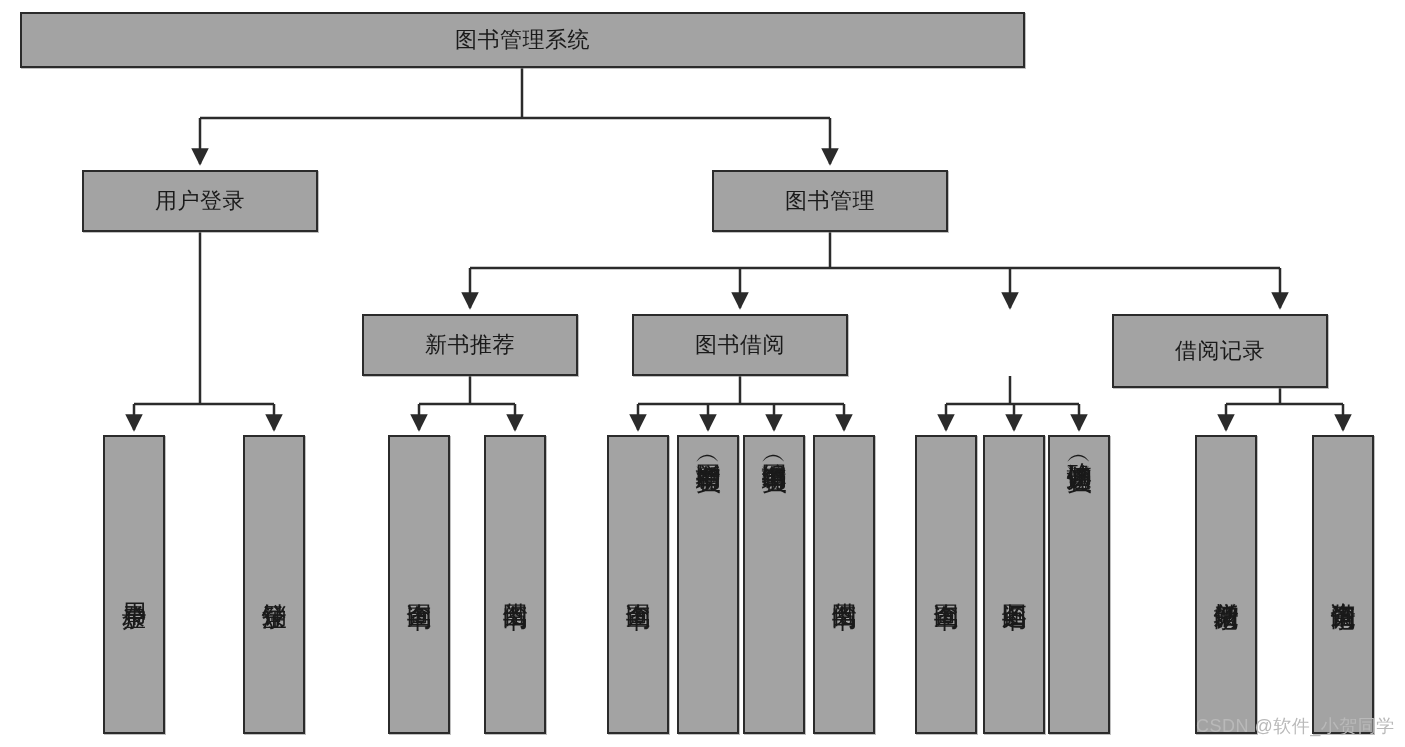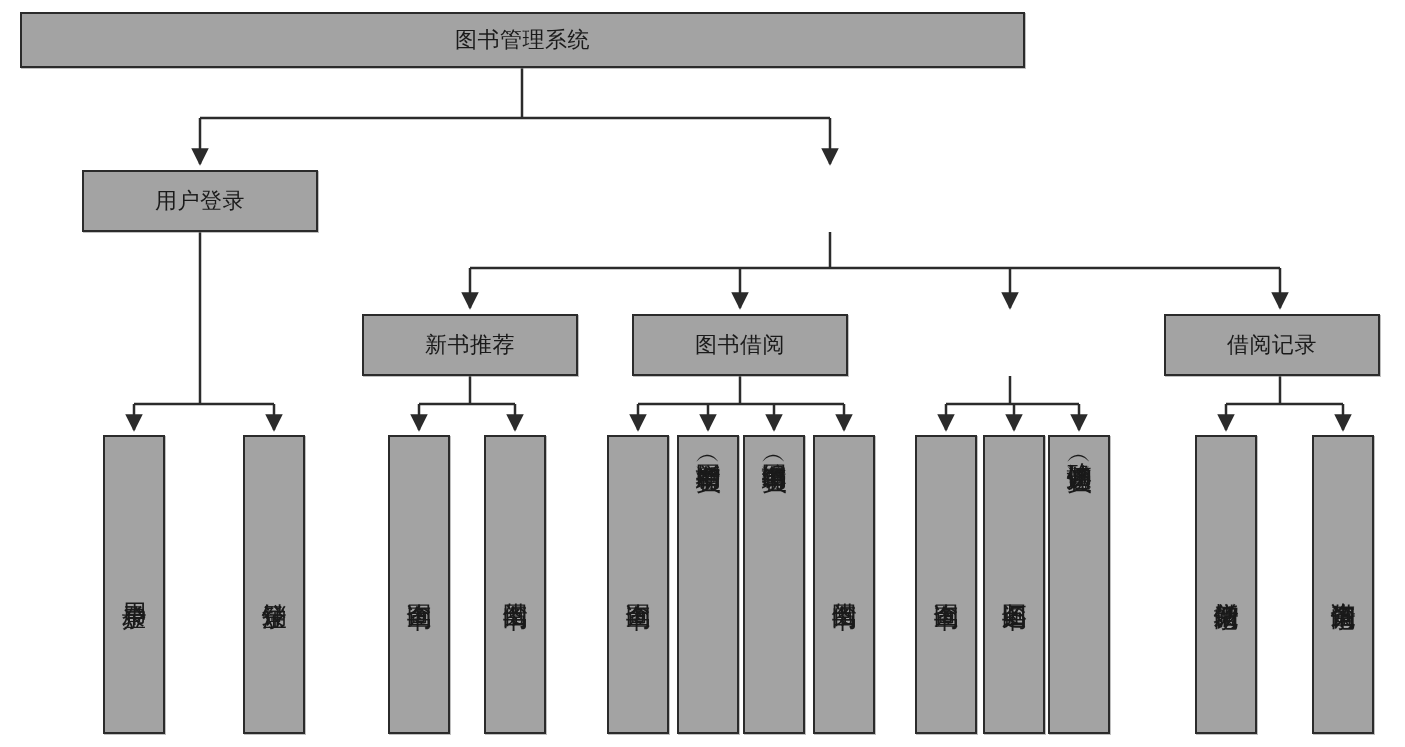--- a/index.html
+++ b/index.html
@@ -129,28 +129,31 @@
     </g>
   </svg>
 
   <div class="node horiz" id="n-root" style="left: 20px; top: 12px; width: 1005px; height: 56px;">
     <span class="lbl">图书管理系统</span>
   </div>
 
   <div class="node horiz" id="n-l2-0" style="left: 82px; top: 170px; width: 236px; height: 62px;">
     <span class="lbl">用户登录</span>
   </div>
+  <div class="node horiz" id="n-l2-1" style="left: 712px; top: 170px; width: 236px; height: 62px;">
+    <span class="lbl">图书管理</span>
+  </div>
 
   <div class="node horiz" id="n-l3-0" style="left: 362px; top: 314px; width: 216px; height: 62px;">
     <span class="lbl">新书推荐</span>
   </div>
   <div class="node horiz" id="n-l3-1" style="left: 632px; top: 314px; width: 216px; height: 62px;">
     <span class="lbl">图书借阅</span>
   </div>
-  <div class="node horiz" id="n-l3-3" style="left: 1164px; top: 314px; width: 216px; height: 62px;">
+  <div class="node horiz" id="n-l3-3" style="left: 1112px; top: 314px; width: 216px; height: 74px;">
     <span class="lbl">借阅记录</span>
   </div>
 
   <div class="node vert tall-center" id="n-lf-0" style="left: 103px; top: 435px; width: 62px; height: 299px;">
     <span class="lbl">用户登录</span>
   </div>
   <div class="node vert tall-center" id="n-lf-1" style="left: 243px; top: 435px; width: 62px; height: 299px;">
     <span class="lbl">注销登录</span>
   </div>
   <div class="node vert tall-center" id="n-lf-2" style="left: 388px; top: 435px; width: 62px; height: 299px;">
@@ -180,13 +183,14 @@
   <div class="node vert" id="n-lf-10" style="left: 1048px; top: 435px; width: 62px; height: 299px;">
     <span class="lbl">确认归还（管理员）</span>
   </div>
   <div class="node vert tall-center" id="n-lf-11" style="left: 1195px; top: 435px; width: 62px; height: 299px;">
     <span class="lbl">新增借阅记录</span>
   </div>
   <div class="node vert tall-center" id="n-lf-12" style="left: 1312px; top: 435px; width: 62px; height: 299px;">
     <span class="lbl">查询借阅记录</span>
   </div>
 
+  <div class="watermark">CSDN @软件_小贺同学</div>
 </div>
 
 </body></html>

